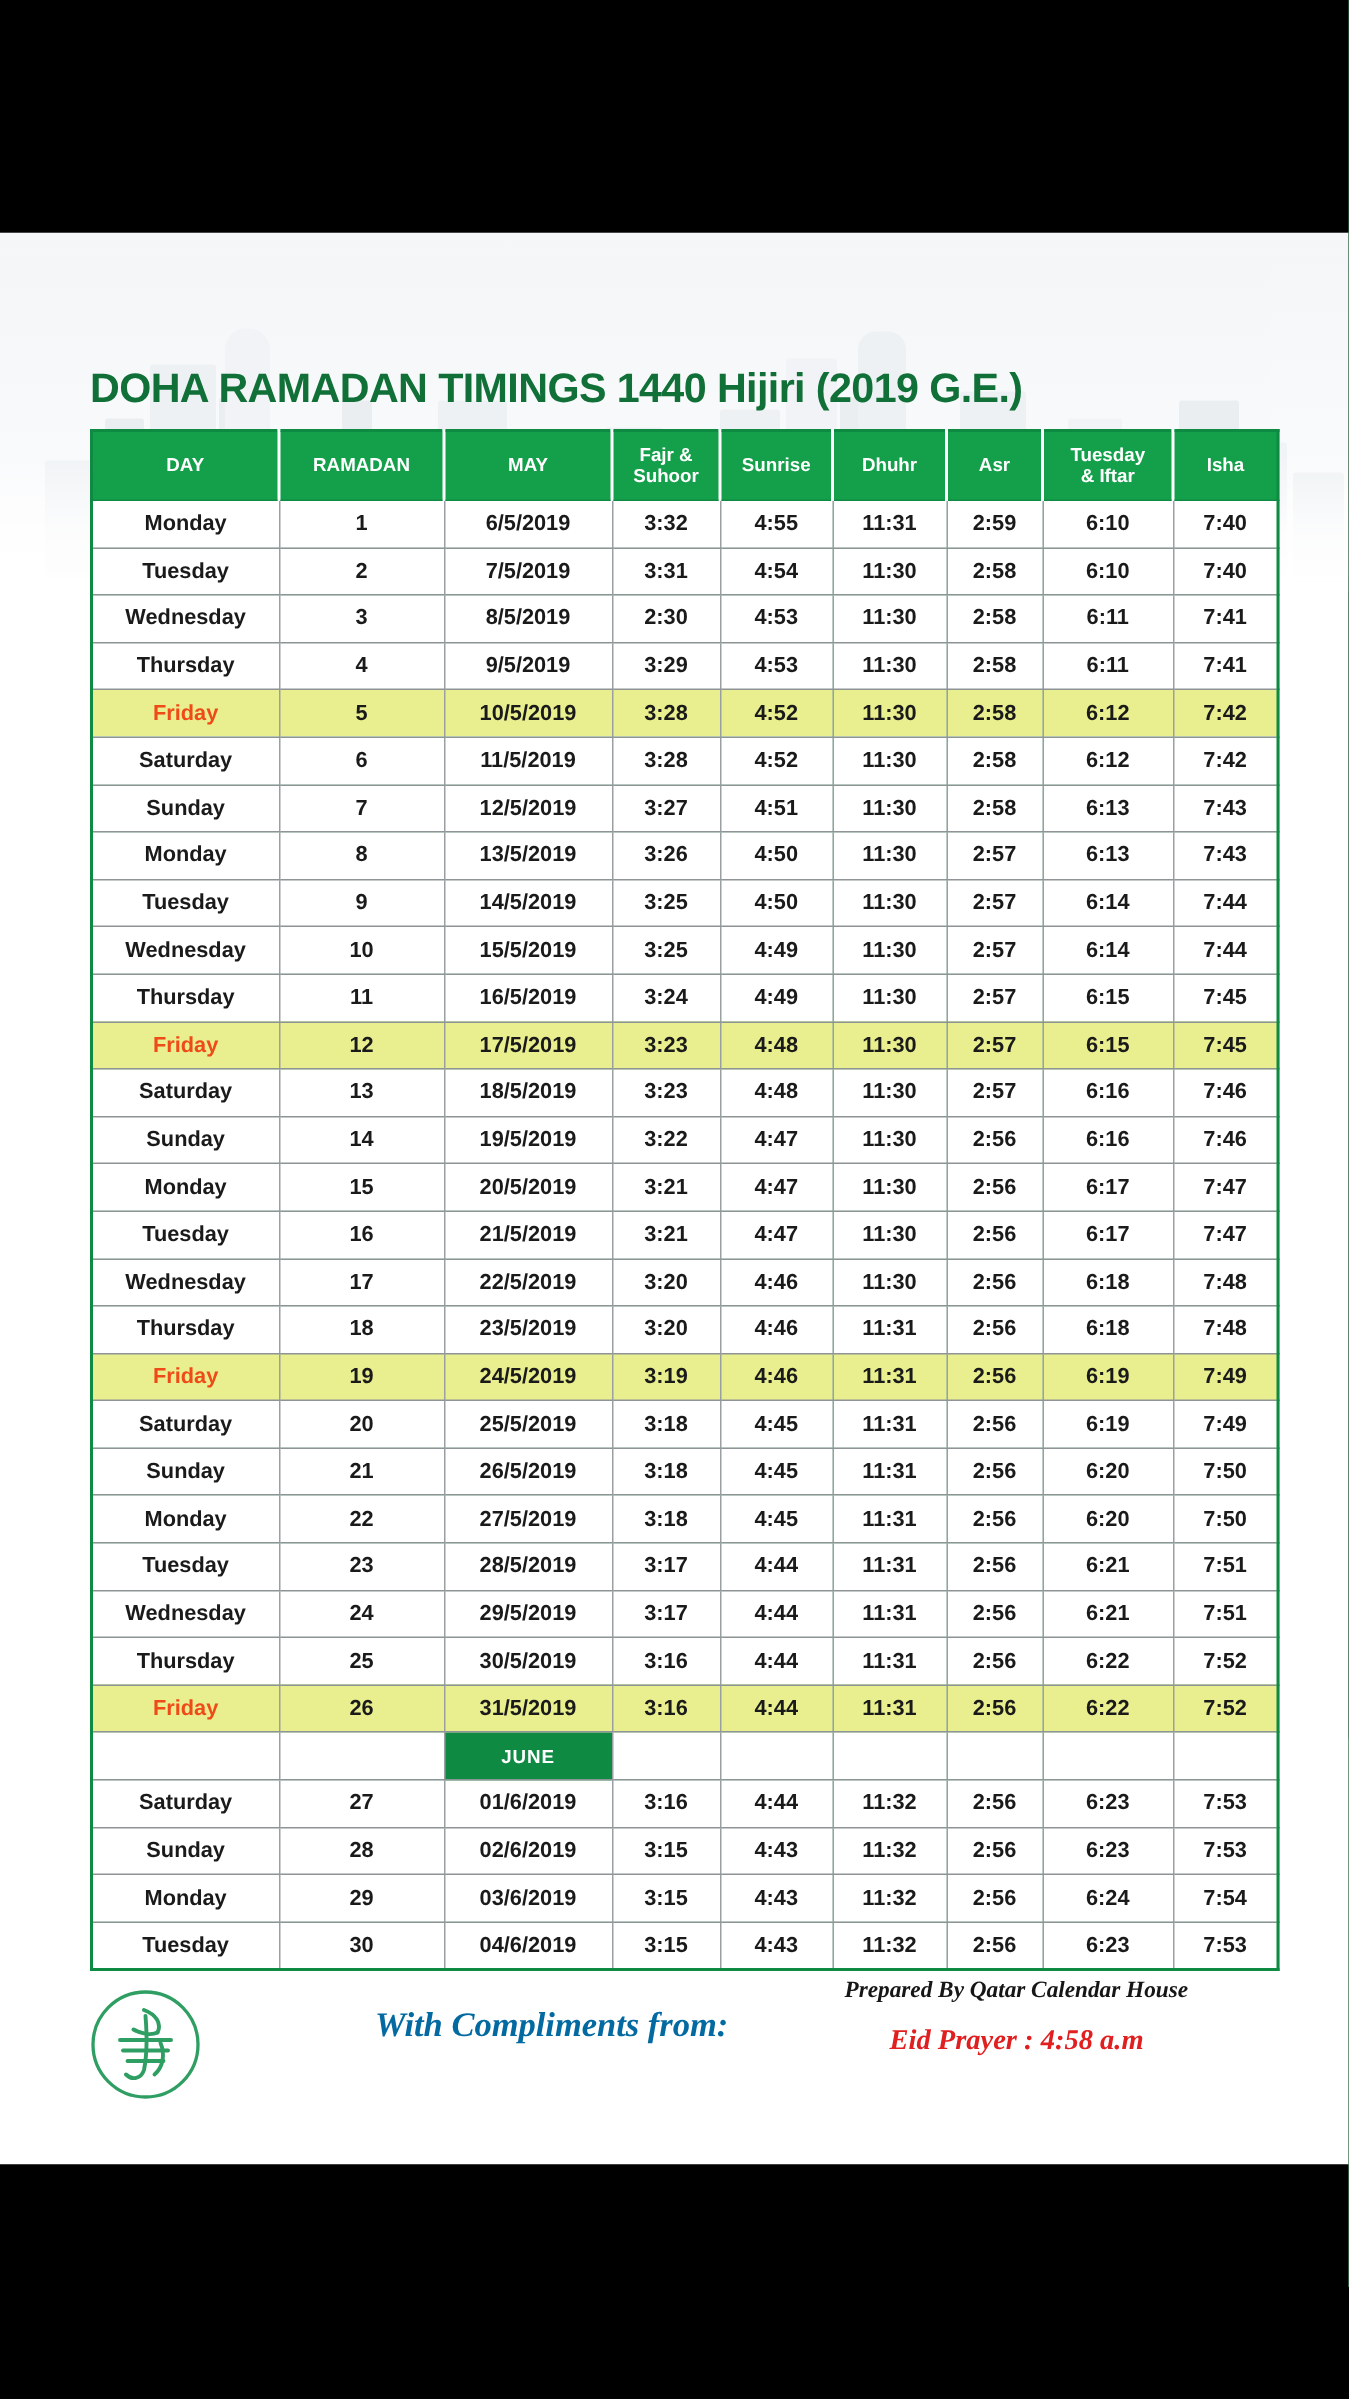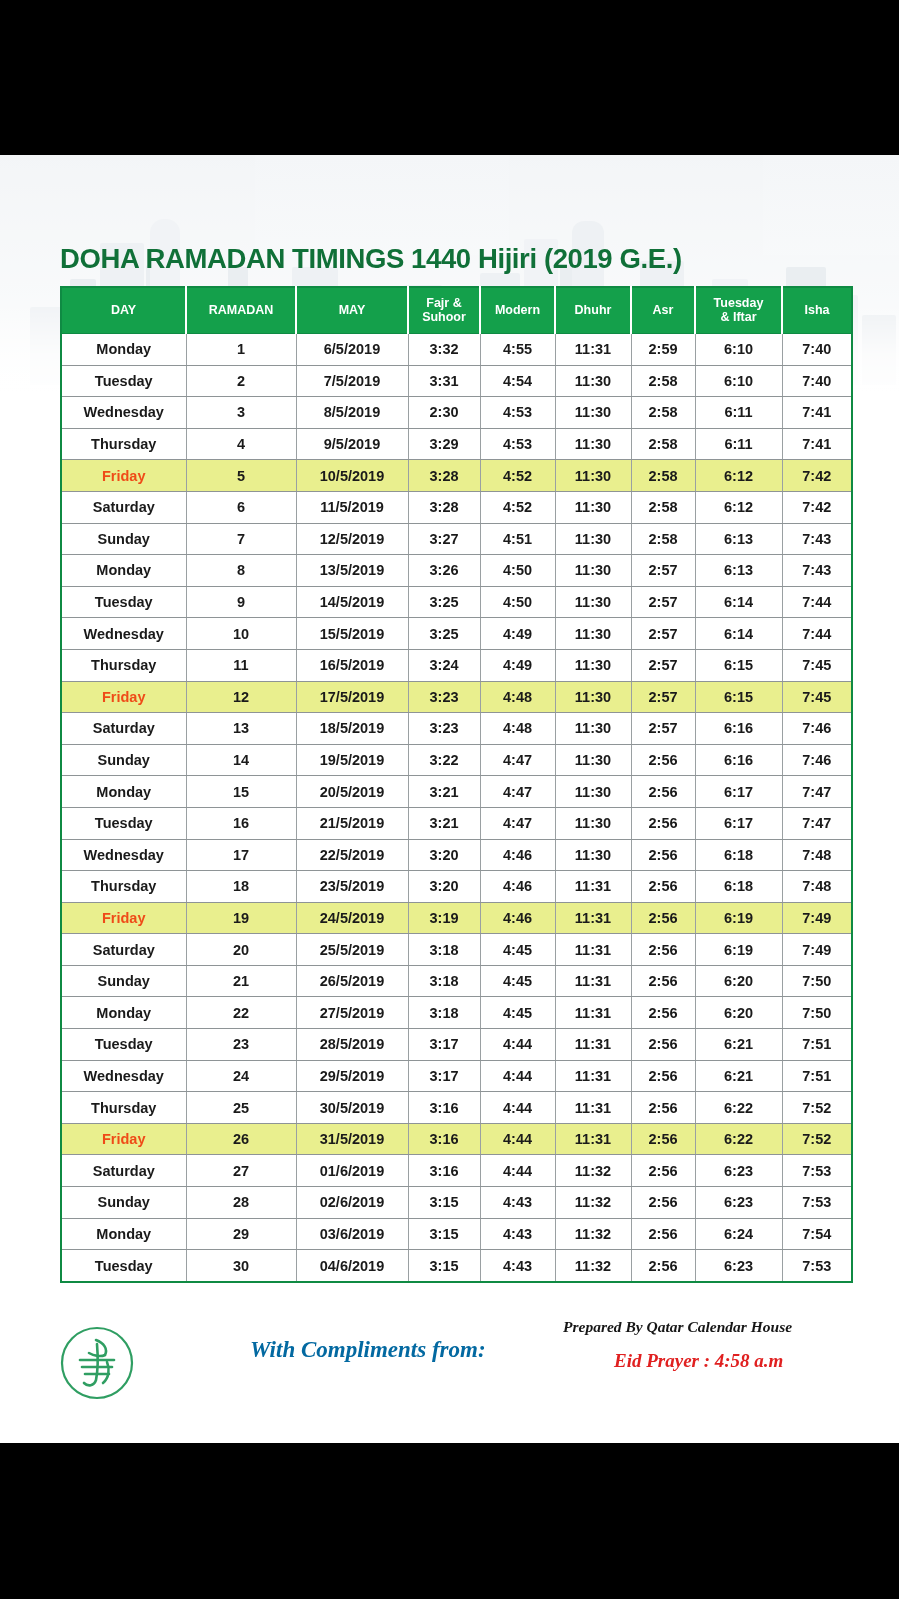--- a/index.html
+++ b/index.html
@@ -101,21 +101,21 @@
     font-family:"Liberation Sans", sans-serif;
   }
   .prepared{
     position:absolute;left:563px;top:8px;
     font-family:"Liberation Serif", serif;
     font-style:italic;font-weight:bold;font-size:15.5px;color:#161616;
   }
   .eid{
     position:absolute;left:593px;top:40px;
     font-family:"Liberation Serif", serif;
-    font-style:italic;font-weight:bold;font-size:19px;color:#e02020;margin-left:21px;
+    font-style:italic;font-weight:bold;font-size:19px;color:#e02020;
   }
 </style>
 </head>
 <body>
 
 <div id="shot">
 
   <div class="bar-top"></div>
 
   <div class="poster">
@@ -156,21 +156,21 @@
       <table class="timings">
         <thead>
           <tr>
             <th style="width:121px">DAY</th>
             <th style="width:106px">RAMADAN</th>
             <th style="width:108px">MAY</th>
             <th style="width:68px">
               <span>Fajr &amp;</span><br>
               <span>Suhoor</span>
             </th>
-            <th style="width:71px">Modern</th>
+            <th style="width:71px">Sunrise</th>
             <th style="width:72px">Dhuhr</th>
             <th style="width:60px">Asr</th>
             <th style="width:83px">
               <span>Tuesday</span><br>
               <span>&amp; Iftar</span>
             </th>
             <th style="width:66px">Isha</th>
           </tr>
         </thead>
         <tbody id="tbody">
@@ -452,20 +452,31 @@
             <tr class="friday">
               <td class="day">Friday</td>
               <td>26</td>
               <td>31/5/2019</td>
               <td class="red">3:16</td>
               <td>4:44</td>
               <td>11:31</td>
               <td>2:56</td>
               <td class="red">6:22</td>
               <td>7:52</td>
+            </tr>
+            <tr class="monthsep">
+              <td></td>
+              <td></td>
+              <td class="june">JUNE</td>
+              <td></td>
+              <td></td>
+              <td></td>
+              <td></td>
+              <td></td>
+              <td></td>
             </tr>
             <tr class="">
               <td class="day">Saturday</td>
               <td>27</td>
               <td>01/6/2019</td>
               <td class="red">3:16</td>
               <td>4:44</td>
               <td>11:32</td>
               <td>2:56</td>
               <td class="red">6:23</td>

